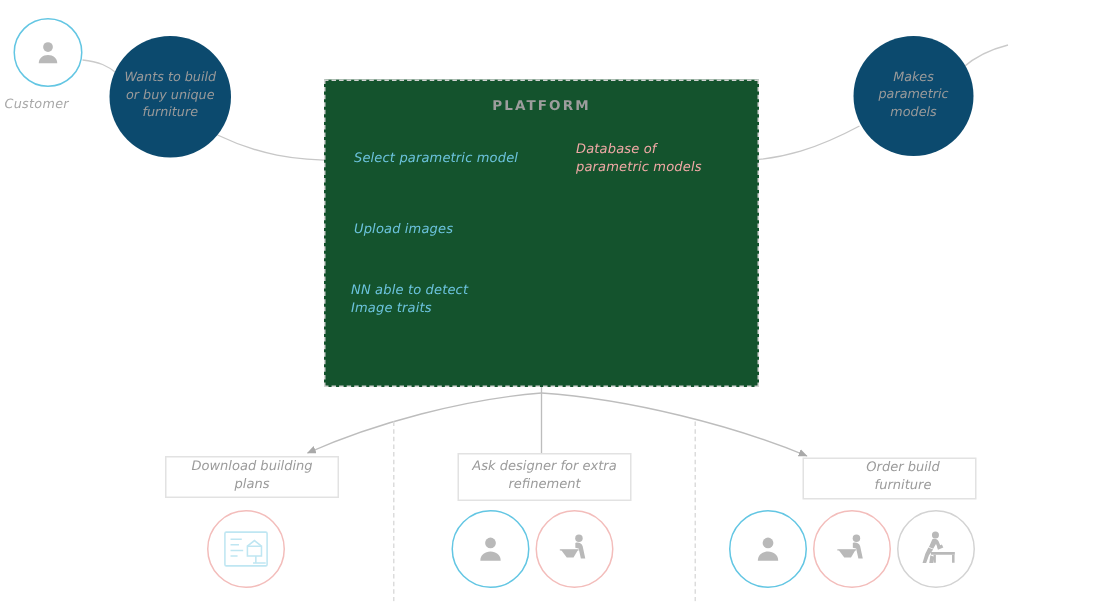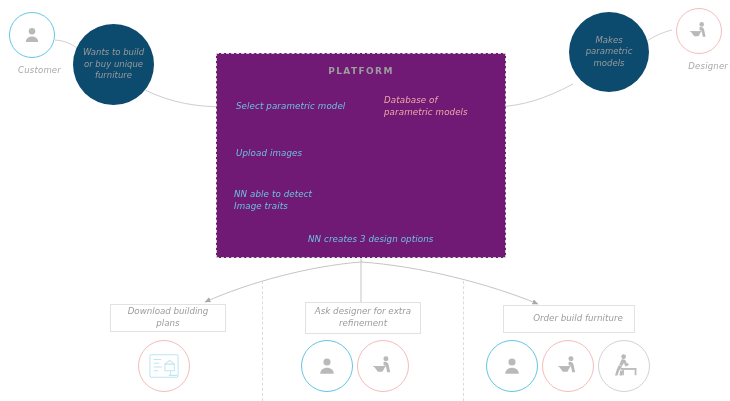--- a/index.html
+++ b/index.html
@@ -30,21 +30,21 @@
     border: 1.6px solid #cfcfcf;
     box-sizing: border-box;
     display: flex; align-items: center; justify-content: center;
     margin: 0 auto;
     background: #fff;
   }
   .ring.blue { border-color: #63c6e3; }
   .ring.pink { border-color: #f3bdbb; }
   .actor .cap {
     margin-top: 7px;
-    text-align: right;
+    text-align: left;
     font-size: 8.5px;
     font-style: italic;
     color: #a8a8a8;
     letter-spacing: .2px;
     white-space: nowrap;
   }
 
   
   .bubble {
     position: absolute;
@@ -58,21 +58,21 @@
     color: #9a9a9a;
     padding: 6px;
     box-sizing: border-box;
   }
 
   
   #platform {
     position: absolute;
     left: 216px; top: 53px;
     width: 290px; height: 205px;
-    background: #701a75;
+    background: #14532d;
     border: 1px dashed #d2d2d2;
     box-sizing: border-box;
   }
   #platform-title {
     position: absolute;
     left: 0; top: 12px; width: 100%;
     text-align: center;
     font-size: 9px;
     font-weight: bold;
     letter-spacing: 1.4px;
@@ -161,51 +161,39 @@
   <div class="actor" style="left:3px; top:12px;">
     <div class="ring blue">
       <svg class="gl" width="20" height="20" viewBox="0 0 24 24" fill="#b9b9b9">
         <circle cx="12" cy="7.6" r="3.9"></circle>
         <path d="M4.6 20.5c0-4.1 3.3-6.6 7.4-6.6s7.4 2.5 7.4 6.6z"></path>
       </svg>
     </div>
     <div class="cap">Customer</div>
   </div>
 
-  <div class="actor" style="left:670px; top:8px;">
-    <div class="ring pink">
-      <svg class="gl" width="22" height="22" viewBox="0 0 26 26" fill="#b9b9b9">
-        <circle cx="16.2" cy="5.2" r="2.7"></circle>
-        <path d="M13.6 8.6c2.4-.7 4.6.3 5.3 2.4l1.9 8.8h-3.2l-1.6-7.1-2.4-.6z"></path>
-        <path d="M3.2 13.6h12.4l-3.3 5.6H7.4z"></path>
-        <path d="M2.4 13.1h13.6v1.0H2.4z"></path>
-      </svg>
-    </div>
-    <div class="cap">Designer</div>
-  </div>
 
   <div class="bubble" style="left:73px; top:24px; width:81px; height:81px;">
     <span>Wants to build or buy unique furniture</span>
   </div>
 
-  <div class="bubble" style="left:569px; top:12px; width:80px; height:80px;">
+  <div class="bubble" style="left:569px; top:24px; width:80px; height:80px;">
     <span>Makes parametric models</span>
   </div>
 
   <div id="platform">
     <div id="platform-title">PLATFORM</div>
   </div>
 
   <div class="pnode" style="left:236px; top:148px; width:120px;">Upload images</div>
 
   <div class="pnode" style="left:236px; top:101px; width:120px;">Select parametric model</div>
 
   <div class="pnode" style="left:234px; top:189px; width:104px;">NN able to detect Image traits</div>
 
-  <div class="pnode" style="left:308px; top:234px; width:140px;">NN creates 3 design options</div>
 
   <div class="pnode pink" style="left:384px; top:95px; width:105px;">Database of parametric models</div>
 
   <div class="vdiv" style="left:262px;"></div>
   <div class="vdiv" style="left:463px;"></div>
 
   <div class="optbox" style="left:110px; top:304px; width:116px; height:28px;">
     <span>Download building plans</span>
   </div>
   <div class="optrow" style="left:138px; top:340px;">
@@ -233,21 +221,21 @@
     <div class="bigring pink">
       <svg class="gl" width="24" height="24" viewBox="0 0 26 26" fill="#b9b9b9">
         <circle cx="16.2" cy="5.2" r="2.7"></circle>
         <path d="M13.6 8.6c2.4-.7 4.6.3 5.3 2.4l1.9 8.8h-3.2l-1.6-7.1-2.4-.6z"></path>
         <path d="M3.2 13.6h12.4l-3.3 5.6H7.4z"></path>
         <path d="M2.4 13.1h13.6v1.0H2.4z"></path>
       </svg>
     </div>
   </div>
 
-  <div class="optbox" style="left:503px; top:305px; width:132px; height:28px;padding-left:24px;">
+  <div class="optbox" style="left:535px; top:305px; width:116px; height:28px;padding-left:24px;">
     <span>Order build furniture</span>
   </div>
   <div class="optrow" style="left:486px; top:340px;">
     <div class="bigring blue">
       <svg class="gl" width="22" height="22" viewBox="0 0 24 24" fill="#b9b9b9">
         <circle cx="12" cy="7.6" r="3.9"></circle>
         <path d="M4.6 20.5c0-4.1 3.3-6.6 7.4-6.6s7.4 2.5 7.4 6.6z"></path>
       </svg>
     </div>
     <div class="bigring pink">

